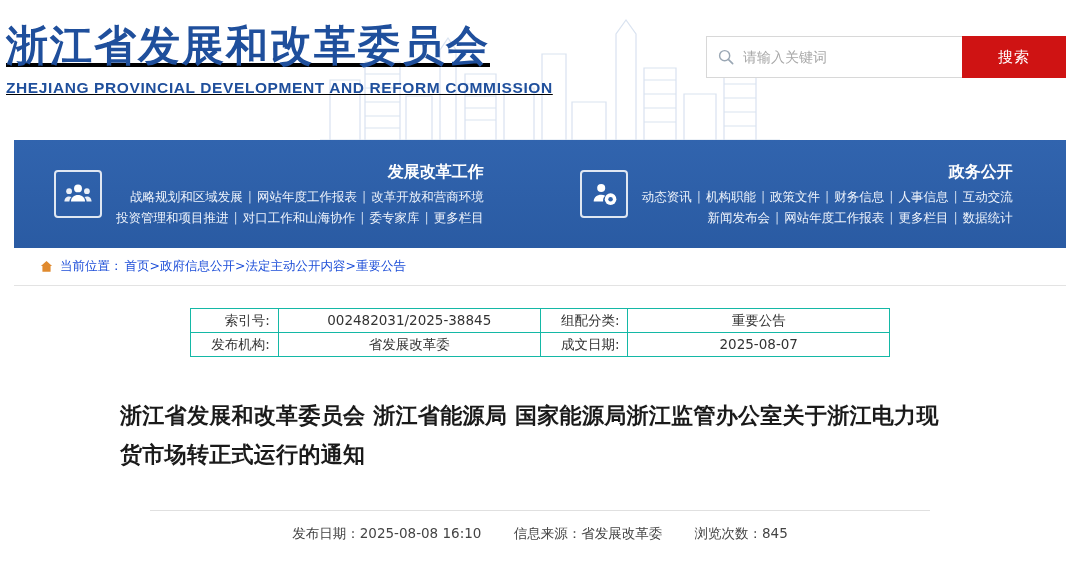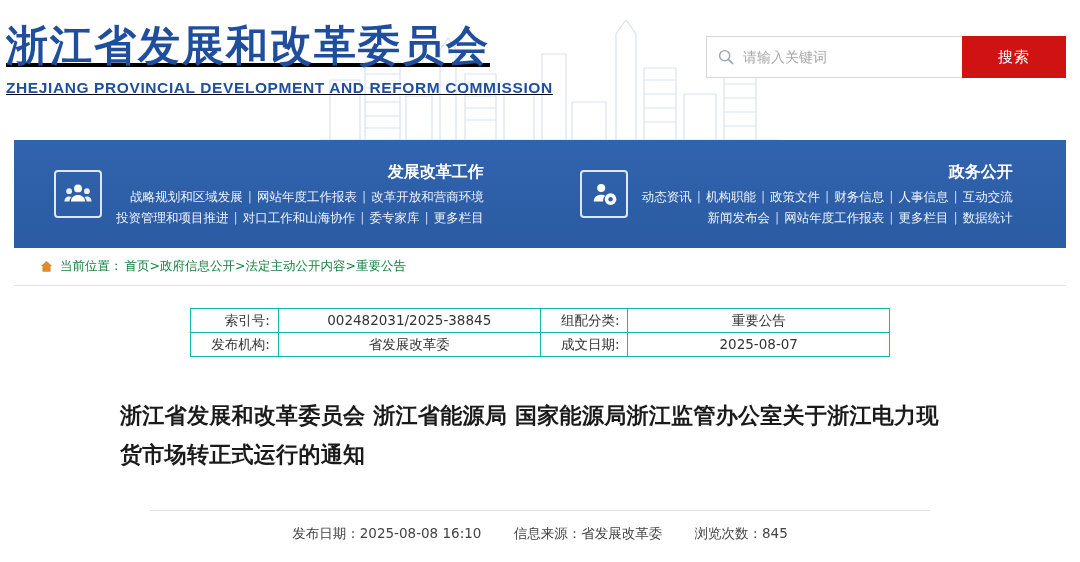--- a/index.html
+++ b/index.html
@@ -134,21 +134,21 @@
   
   .crumbbar {
     margin: 0 14px;
     border-bottom: 1px solid #e3e3e3;
     height: 38px;
     display: flex;
     align-items: center;
     padding-left: 26px;
     font-family: "DejaVu Sans", sans-serif;
     font-size: 12.5px;
-    color: #15803d;
+    color: #1d4ed8;
   }
   .home-icon {
     width: 13px; height: 13px;
     margin-right: 7px;
     color: #e08a2e;
     flex: 0 0 auto;
   }
   .crumbbar .label { margin-right: 2px; }
 
   

